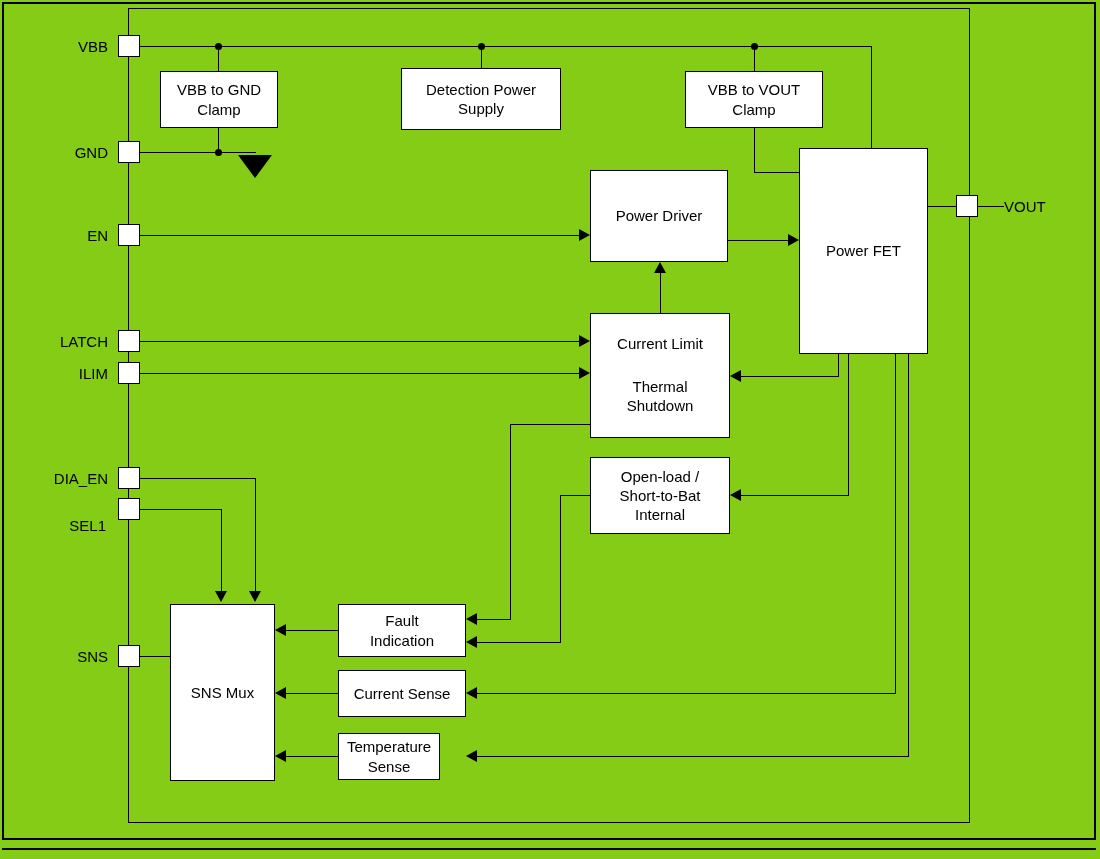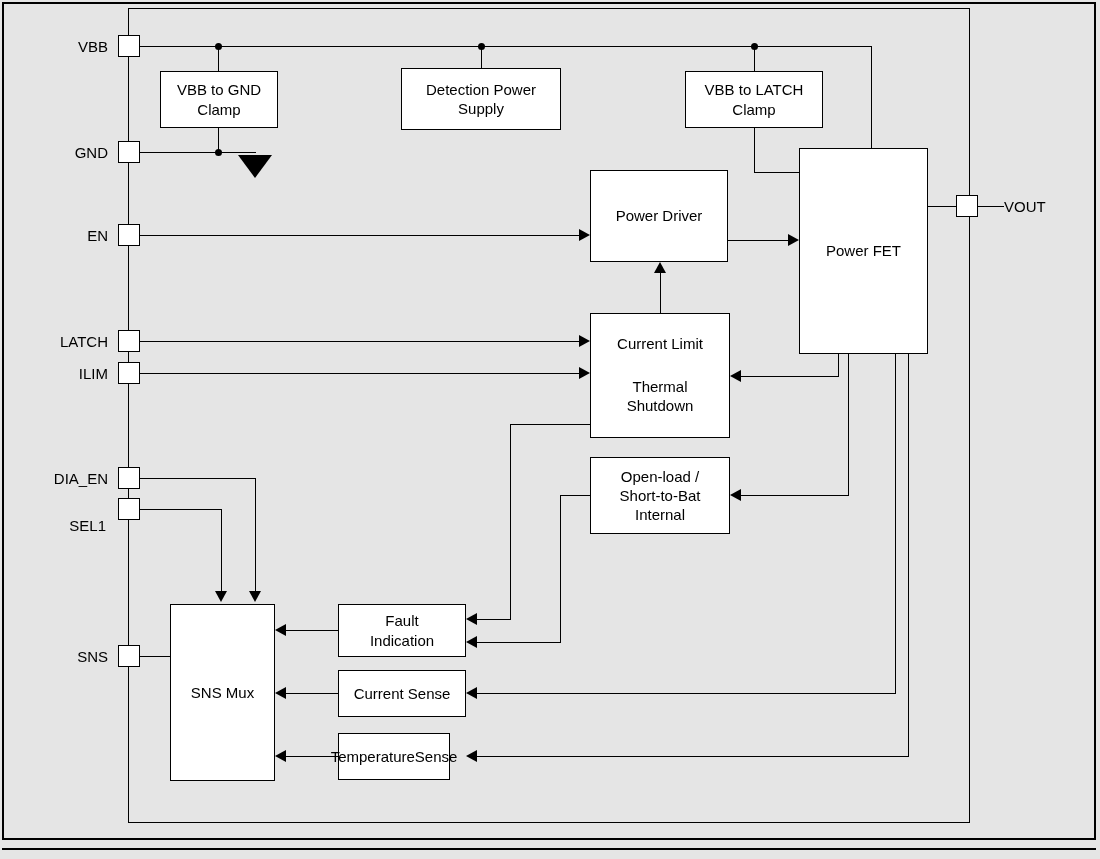--- a/index.html
+++ b/index.html
@@ -7,21 +7,21 @@
     padding: 0;
     background: #ffffff;
   }
   body {
     font-family: "Liberation Sans", sans-serif;
   }
   #canvas {
     position: relative;
     width: 1100px;
     height: 859px;
-    background: #e5e5e5;
+    background: #84cc16;
     overflow: hidden;
   }
   .outer-frame {
     position: absolute;
     left: 2px;
     top: 2px;
     width: 1094px;
     height: 838px;
     border: 2px solid #000000;
     box-sizing: border-box;
@@ -176,21 +176,21 @@
     <span class="block-line">VBB to GND</span>
     <span class="block-line">Clamp</span>
   </div>
 
   <div class="block" style="left:401px; top:68px; width:160px; height:62px; flex-direction:column;">
     <span class="block-line">Detection Power</span>
     <span class="block-line">Supply</span>
   </div>
 
   <div class="block" style="left:685px; top:71px; width:138px; height:57px; flex-direction:column;">
-    <span class="block-line">VBB to LATCH</span>
+    <span class="block-line">VBB to VOUT</span>
     <span class="block-line">Clamp</span>
   </div>
 
   <div class="block" style="left:590px; top:170px; width:138px; height:92px;">
     <span class="block-line">Power Driver</span>
   </div>
 
   <div class="block" style="left:590px; top:313px; width:140px; height:125px; flex-direction:column; justify-content:flex-start; padding-top:20px;">
     <span class="block-line">Current Limit</span>
     <span class="block-line" style="margin-top:24px;">Thermal</span>
@@ -213,21 +213,21 @@
   </div>
 
   <div class="block" style="left:170px; top:604px; width:105px; height:177px;">
     <span class="block-line">SNS Mux</span>
   </div>
 
   <div class="block" style="left:338px; top:670px; width:128px; height:47px;">
     <span class="block-line">Current Sense</span>
   </div>
 
-  <div class="block" style="left:338px; top:733px; width:112px; height:47px; flex-direction:row;">
+  <div class="block" style="left:338px; top:733px; width:102px; height:47px; flex-direction:column;">
     <span class="block-line">Temperature</span>
     <span class="block-line">Sense</span>
   </div>
 
   <div class="wire-h" style="left:140px; top:46px; width:732px;"></div>
 
   <div class="wire-v" style="left:218px; top:46px; height:25px;"></div>
 
   <div class="wire-v" style="left:481px; top:46px; height:22px;"></div>
 

